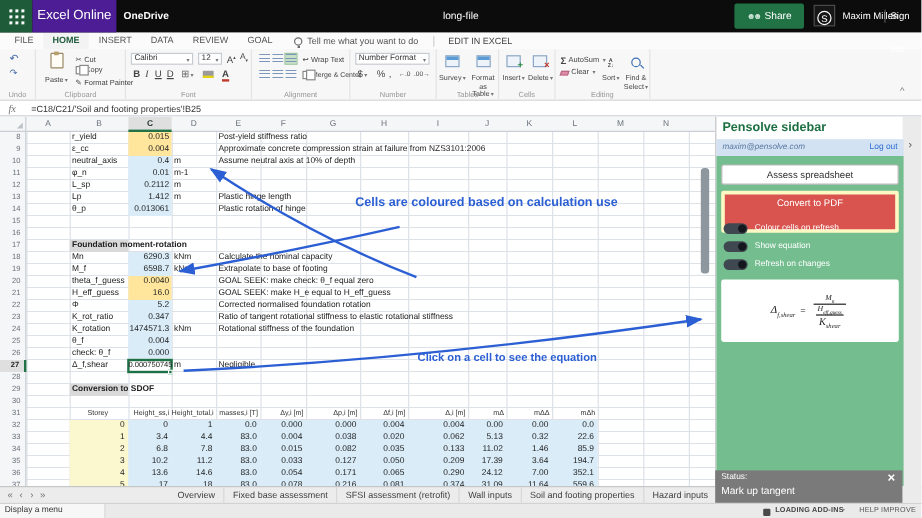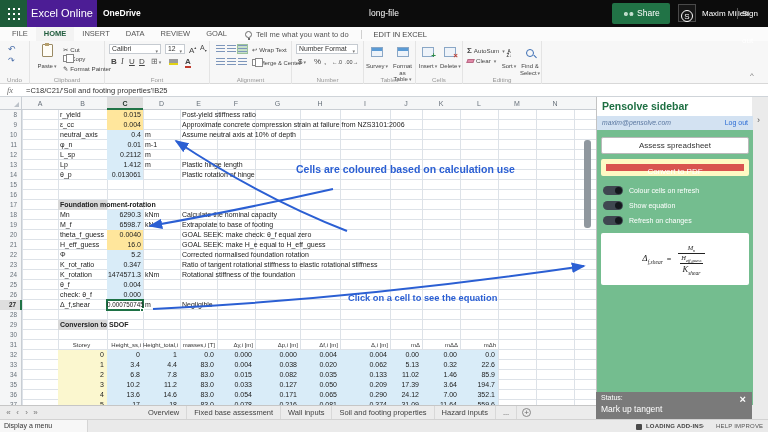--- a/index.html
+++ b/index.html
@@ -115,21 +115,21 @@
   #helptxt{position:absolute;left:716px;top:0;font-size:6px;line-height:13px;color:#555;letter-spacing:.2px;cursor:pointer}
 
   
   #sidebar{position:absolute;left:596px;top:97px;width:156px;height:308px;background:#fff;border-left:1px solid #c3c3c3;z-index:10}
   #sb-title{position:absolute;left:5px;top:3px;font-size:10.5px;font-weight:bold;color:#1d6f42}
   #sb-emailbar{position:absolute;left:0;top:19px;width:156px;height:14px;background:#d3e2f2}
   #sb-email{position:absolute;left:5px;top:0;font-size:6.8px;line-height:14px;font-style:italic;color:#5a77a0}
   #sb-logout{position:absolute;right:5px;top:0;font-size:7px;line-height:14px;color:#2a6bd4;cursor:pointer}
   #sb-green{position:absolute;left:0;top:33px;width:156px;height:275px;background:#74bd8f}
   #sb-assess{position:absolute;left:4px;right:4px;top:7px;height:17px;background:#fff;border:1px solid #b9b9b9;border-radius:2px;font-size:8px;line-height:15px;text-align:center;color:#333;cursor:pointer}
-  #sb-pdf{position:absolute;left:4px;right:4px;top:29px;height:17px;background:#d9534f;border:5px solid #fef9c3;border-radius:2px;font-size:8px;line-height:15px;text-align:center;color:#fff;cursor:pointer}
+  #sb-pdf{position:absolute;left:4px;right:4px;top:29px;height:35px;background:#d9534f;border:3px solid #fef9c3;border-radius:2px;font-size:8px;line-height:15px;text-align:center;color:#fff;cursor:pointer}
   #toggles{position:absolute;left:6px;top:53px;right:2px}
   .tgrow{display:flex;align-items:center;height:15px}
   .pill{display:inline-block;width:20px;height:9px;background:#3f4750;border-radius:5px;position:relative;cursor:pointer}
   .knob{position:absolute;right:1px;top:1px;width:7px;height:7px;background:#14181d;border-radius:50%}
   .tglab{margin-left:6px;font-size:7px;color:#fff}
   #sb-eq{position:absolute;left:4px;right:4px;top:103px;height:52px;background:#fff;border-radius:2px;display:flex;align-items:center;justify-content:center;color:#222}
   #sb-eq i{font-style:italic;font-family:"Liberation Serif",serif}
   #sb-eq sub{font-family:"Liberation Serif",serif;font-style:italic}
   .eq-lhs{font-size:9px}
   .eq-lhs sub{font-size:5.5px}
@@ -602,20 +602,21 @@
   </div>
 
 <div id="sheetbar">
   <span class="snav" style="left:4px">«</span>
   <span class="snav" style="left:13px">‹</span>
   <span class="snav" style="left:22px">›</span>
   <span class="snav" style="left:31px">»</span>
   <div id="stabs">
       <div class="stab">Overview</div>
       <div class="stab">Fixed base assessment</div>
+      <div class="stab">SFSI assessment (retrofit)</div>
       <div class="stab">Wall inputs</div>
       <div class="stab">Soil and footing properties</div>
       <div class="stab">Hazard inputs</div>
       <div class="stab">...</div>
       <span id="addsheet">+</span>
     </div>
 </div>
 
 <div id="statusbar">
   <div id="menuchip">Display a menu</div>

